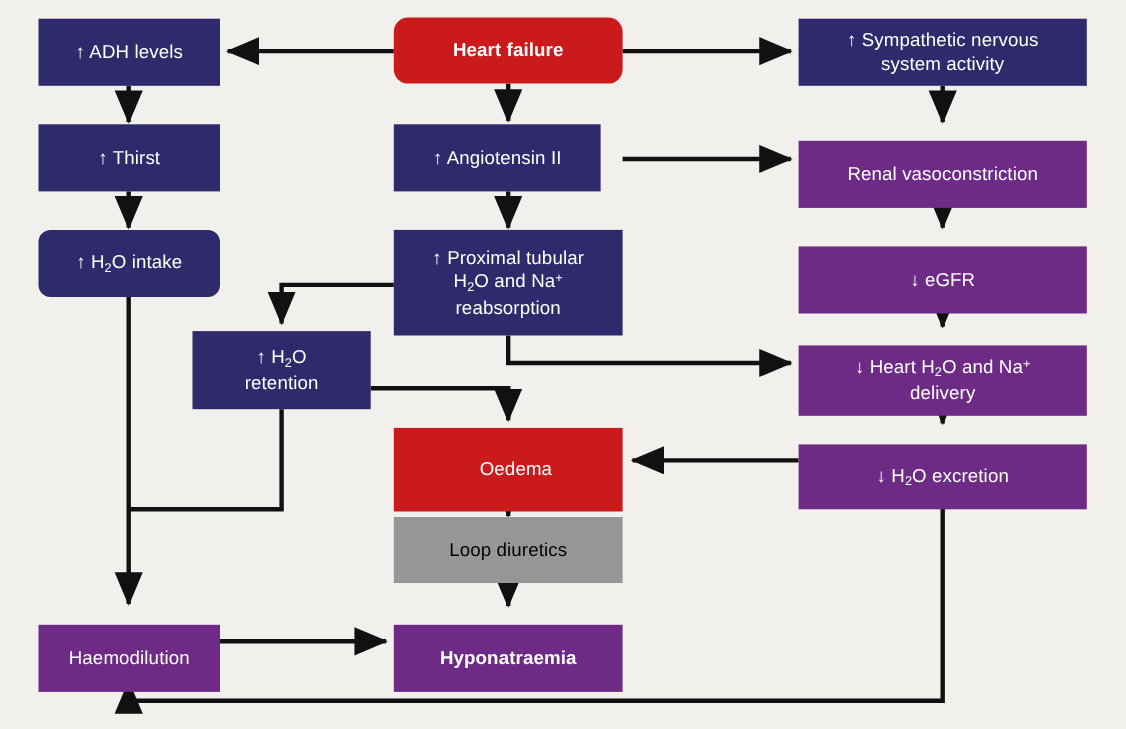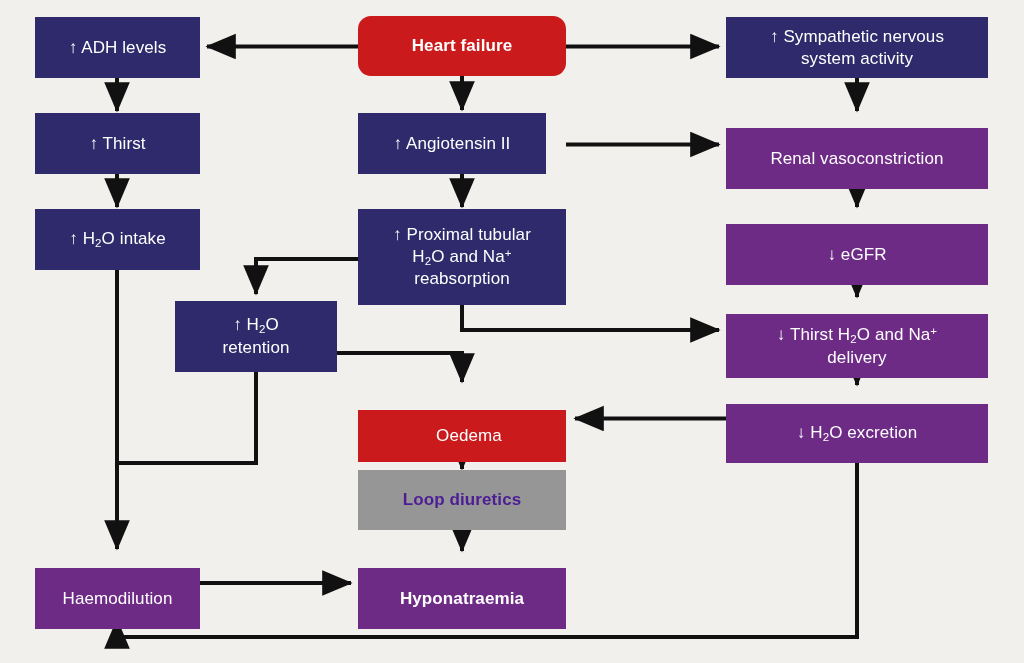--- a/index.html
+++ b/index.html
@@ -21,21 +21,21 @@
     text-align:center;
     color:#ffffff;
     font-size:17px;
     line-height:1.26;
     padding:2px 6px;
     letter-spacing:0.1px;
   }
   .node.navy{background:#2e2a6b;}
   .node.red{background:#cb1a1c;}
   .node.purple{background:#6d2b86;margin-top:15px;}
-  .node.grey{background:#969696;color:#4c1d95;font-weight:bold;}
+  .node.grey{background:#969696;color:#000000;}
   .node.bold{font-weight:bold;}
   .node .txt{display:block;}
   sub{font-size:0.68em;vertical-align:-0.28em;}
   sup{font-size:0.68em;vertical-align:0.40em;}
 </style>
 </head>
 <body>
 
 <svg id="diagram" viewBox="0 0 1024 663" width="1024" height="663" xmlns="http://www.w3.org/2000/svg">
   <defs>
@@ -109,43 +109,43 @@
 </div>
 
 <div class="node navy" style="left:358px;top:113px;width:188px;height:61px;">
   <span class="txt">↑ Angiotensin II</span>
 </div>
 
 <div class="node purple" style="left:726px;top:113px;width:262px;height:61px;">
   <span class="txt">Renal vasoconstriction</span>
 </div>
 
-<div class="node navy" style="left:35px;top:209px;width:165px;height:61px;">
+<div class="node navy" style="left:35px;top:209px;width:165px;height:61px;border-radius:11px;">
   <span class="txt"><span>↑ H</span><sub>2</sub><span>O intake</span></span>
 </div>
 
 <div class="node navy" style="left:358px;top:209px;width:208px;height:96px;">
   <span class="txt">
     <span>↑ Proximal tubular</span><br><span>H</span><sub>2</sub><span>O and Na</span><sup>+</sup><br><span>reabsorption</span>
   </span>
 </div>
 
 <div class="node purple" style="left:726px;top:209px;width:262px;height:61px;">
   <span class="txt">↓ eGFR</span>
 </div>
 
 <div class="node navy" style="left:175px;top:301px;width:162px;height:71px;">
   <span class="txt"><span>↑ H</span><sub>2</sub><span>O</span><br><span>retention</span></span>
 </div>
 
 <div class="node purple" style="left:726px;top:299px;width:262px;height:64px;">
-  <span class="txt"><span>↓ Thirst H</span><sub>2</sub><span>O and Na</span><sup>+</sup><br><span>delivery</span></span>
+  <span class="txt"><span>↓ Heart H</span><sub>2</sub><span>O and Na</span><sup>+</sup><br><span>delivery</span></span>
 </div>
 
-<div class="node red" style="left:358px;top:410px;width:208px;height:52px;padding-left:20px;">
+<div class="node red" style="left:358px;top:389px;width:208px;height:76px;padding-left:20px;">
   <span class="txt">Oedema</span>
 </div>
 
 <div class="node purple" style="left:726px;top:389px;width:262px;height:59px;">
   <span class="txt"><span>↓ H</span><sub>2</sub><span>O excretion</span></span>
 </div>
 
 <div class="node grey" style="left:358px;top:470px;width:208px;height:60px;">
   <span class="txt">Loop diuretics</span>
 </div>

